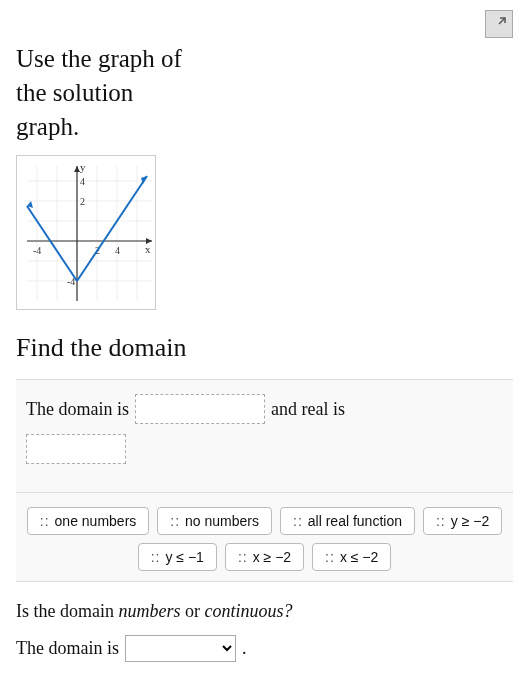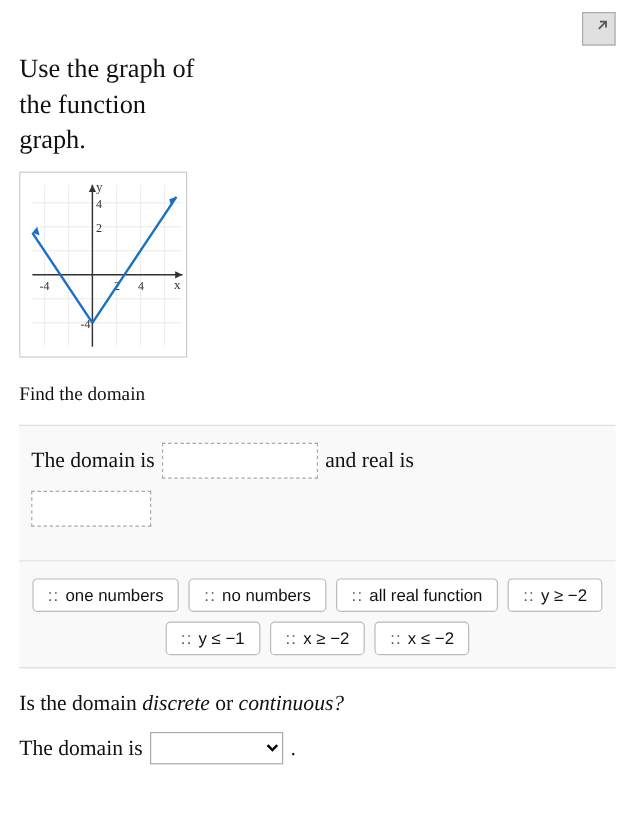--- a/index.html
+++ b/index.html
@@ -20,35 +20,35 @@
     .top-icon {
       width: 28px;
       height: 28px;
       background: #e0e0e0;
       border: 1px solid #aaa;
       display: flex; align-items: center; justify-content: center;
       font-size: 14px;
       cursor: pointer;
     }
     .instruction {
-      font-size: 22px;
+      font-size: 25px;
       line-height: 1.35;
       margin-bottom: 12px;
     }
     .graph-container {
       width: 140px;
       height: 155px;
       border: 1px solid #ccc;
       background: #fff;
       position: relative;
       margin-bottom: 20px;
       overflow: hidden;
     }
     .find-text {
-      font-size: 16px;
+      font-size: 26px;
       line-height: 1.35;
       margin-bottom: 14px;
       margin-top: 8px;
     }
     .answer-section {
       background: #f9f9f9;
       border-top: 1px solid #ddd;
       border-bottom: 1px solid #ddd;
       padding: 14px 10px 18px 10px;
       margin-bottom: 0;
@@ -144,21 +144,21 @@
   <div class="top-icon">
     <svg width="16" height="16" viewBox="0 0 16 16" fill="none">
       <polyline points="9,2 14,2 14,7" stroke="#555" stroke-width="1.5" fill="none"></polyline>
       <line x1="8" y1="8" x2="14" y2="2" stroke="#555" stroke-width="1.5"></line>
     </svg>
   </div>
 </div>
 
 <div class="instruction">
   <span>Use the graph of</span><br>
-  <span>the function</span><br>
+  <span>the solution</span><br>
   <span>graph.</span>
 </div>
 
 <div class="graph-container">
   <svg class="graph-svg" viewBox="0 0 140 155" xmlns="http://www.w3.org/2000/svg">
 
     <line x1="20" y1="10" x2="20" y2="145" stroke="#ddd" stroke-width="0.5"></line>
     <line x1="40" y1="10" x2="40" y2="145" stroke="#ddd" stroke-width="0.5"></line>
     <line x1="60" y1="10" x2="60" y2="145" stroke="#ddd" stroke-width="0.5"></line>
     <line x1="80" y1="10" x2="80" y2="145" stroke="#ddd" stroke-width="0.5"></line>
@@ -246,21 +246,21 @@
     </button>
     <button class="chip">
       <span class="chip-dots">::</span>
       <span>x ≤ −2</span>
     </button>
   </div>
 </div>
 
 <div class="discrete-section">
   <p>
-    Is the domain <em>discrete</em> or <em>continuous?</em>
+    Is the domain <em>numbers</em> or <em>continuous?</em>
   </p>
   <div class="domain-answer-row">
     <span>The domain is</span>
     <select class="domain-select">
       <option value=""></option>
       <option value="discrete">discrete</option>
       <option value="continuous">continuous</option>
     </select>
     <span>.</span>
   </div>

